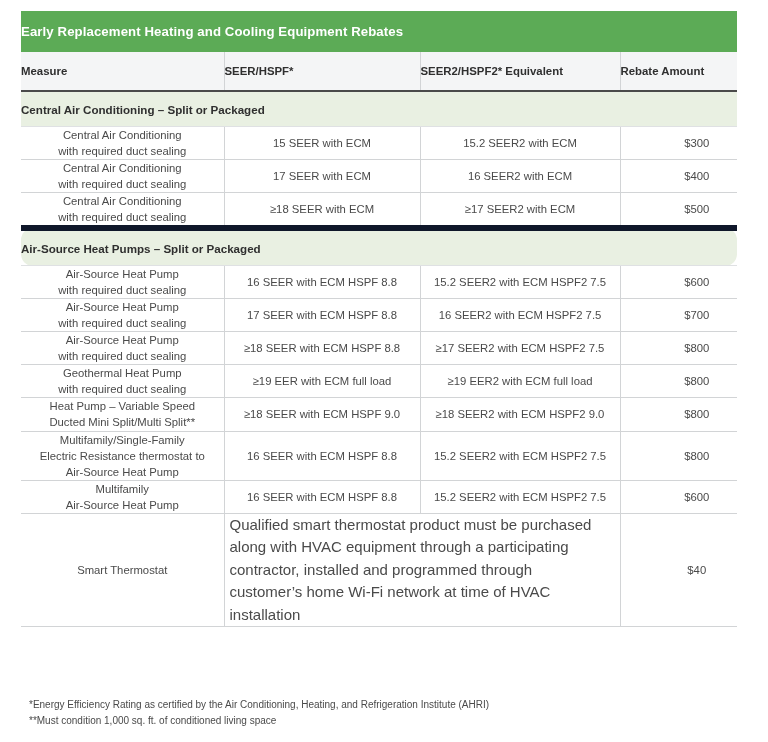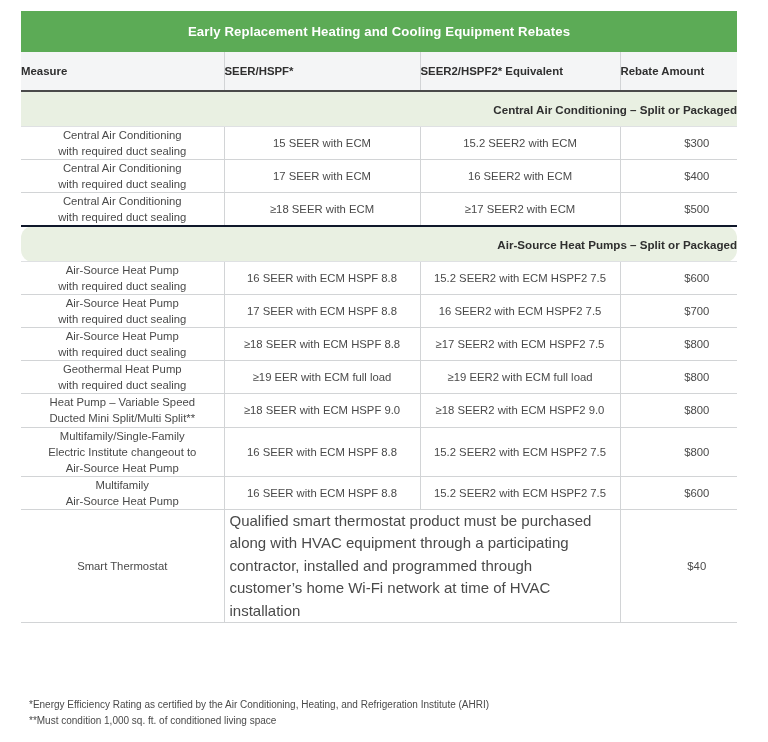--- a/index.html
+++ b/index.html
@@ -32,49 +32,49 @@
     table-layout: fixed;
   }
   table.rebate td, table.rebate th {
     padding: 0;
     vertical-align: middle;
   }
   
   .title-row td {
     background: #5cab56;
     color: #ffffff;
-    text-align: center;
+    text-align: left;
     font-size: 13.2px;
     font-weight: bold;
     height: 41px;
     letter-spacing: 0.1px;
   }
   
   .colhead-row td {
     background: #f4f5f6;
     color: #2f2f2f;
     font-size: 11.4px;
     font-weight: bold;
     height: 38px;
     border-right: 1px solid #d2d4d6;
     border-bottom: 2px solid #4a4a4a;
   }
   .colhead-row td:last-child { border-right: none; }
   
   .section-row td {
     background: #e9f0e2;
     color: #2f2f2f;
-    text-align: right;
+    text-align: left;
     font-size: 11.6px;
     font-weight: bold;
     height: 34px;
     border-bottom: 1px solid #dfe1e3;
   }
   .section-row.second td {
-    border-top: 2px solid #0f172a;
+    border-top: 6px solid #0f172a;
     border-radius: 12px;
   }
   
   .data-row td {
     background: #ffffff;
     text-align: center;
     font-size: 11.3px;
     color: #4a4a4a;
     border-right: 1px solid #d2d4d6;
     border-bottom: 1px solid #d2d4d6;
@@ -203,21 +203,21 @@
               <div class="rowline">Heat Pump – Variable Speed</div>
               <div class="rowline">Ducted Mini Split/Multi Split**</div>
             </td>
             <td>≥18 SEER with ECM HSPF 9.0</td>
             <td>≥18 SEER2 with ECM HSPF2 9.0</td>
             <td>$800</td>
           </tr>
           <tr class="data-row">
             <td class="measure">
               <div class="rowline">Multifamily/Single-Family</div>
-              <div class="rowline">Electric Institute changeout to</div>
+              <div class="rowline">Electric Resistance thermostat to</div>
               <div class="rowline">Air-Source Heat Pump</div>
             </td>
             <td>16 SEER with ECM HSPF 8.8</td>
             <td>15.2 SEER2 with ECM HSPF2 7.5</td>
             <td>$800</td>
           </tr>
           <tr class="data-row">
             <td class="measure">
               <div class="rowline">Multifamily</div>
               <div class="rowline">Air-Source Heat Pump</div>

